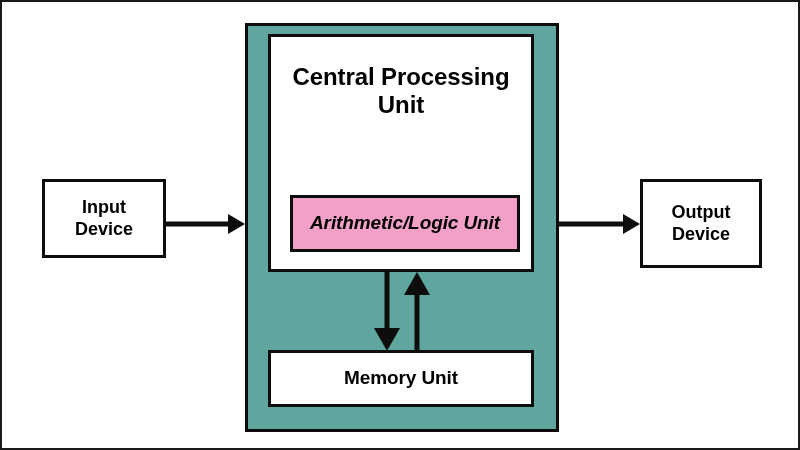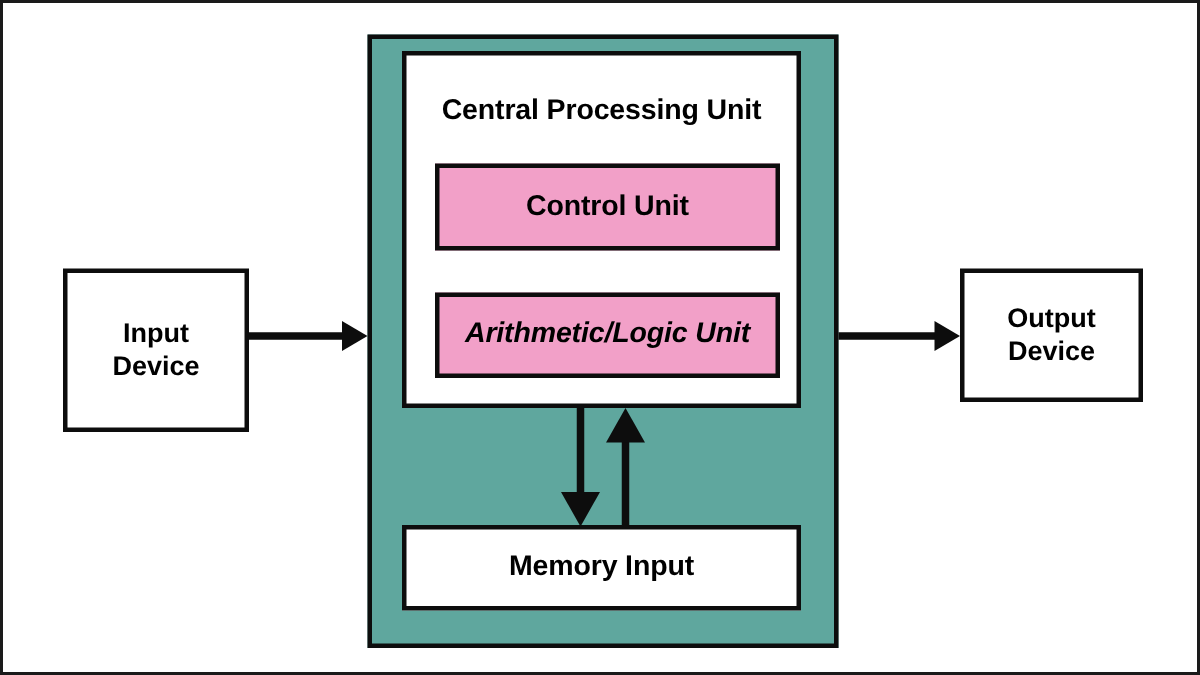--- a/index.html
+++ b/index.html
@@ -48,21 +48,21 @@
     background: #ffffff;
     border: 3px solid #0d0d0d;
     display: block;
   }
   #cpu-title {
     position: absolute;
     left: 0;
     top: 26px;
     width: 100%;
     text-align: center;
-    font-size: 19px;
+    font-size: 24px;
     font-weight: bold;
     color: #000000;
     letter-spacing: -0.1px;
   }
 
   
   .pink-unit {
     background: #f2a0c8;
     border: 3px solid #0d0d0d;
     font-size: 19px;
@@ -92,21 +92,21 @@
     border: 3px solid #0d0d0d;
     font-size: 19px;
     letter-spacing: -0.1px;
   }
 
   
   #input-device {
     left: 40px;
     top: 177px;
     width: 124px;
-    height: 109px;
+    height: 79px;
     background: #ffffff;
     border: 3px solid #0d0d0d;
     font-size: 18px;
   }
   #output-device {
     left: 638px;
     top: 177px;
     width: 122px;
     height: 89px;
     background: #ffffff;
@@ -129,30 +129,27 @@
 <body>
 
 <div id="canvas">
 
   <div class="box" id="cpu-container"></div>
 
   <div class="box" id="cpu-box">
     <div id="cpu-title">Central Processing Unit</div>
   </div>
 
-  <div class="box pink-unit" id="control-unit">
-    <span>Control Unit</span>
-  </div>
 
   <div class="box pink-unit" id="alu-unit">
     <span>Arithmetic/Logic Unit</span>
   </div>
 
   <div class="box" id="memory-unit">
-    <span>Memory Input</span>
+    <span>Memory Unit</span>
   </div>
 
   <div class="box" id="input-device">
     <div>
       <span>Input</span><br>
       <span>Device</span>
     </div>
   </div>
 
   <div class="box" id="output-device">

